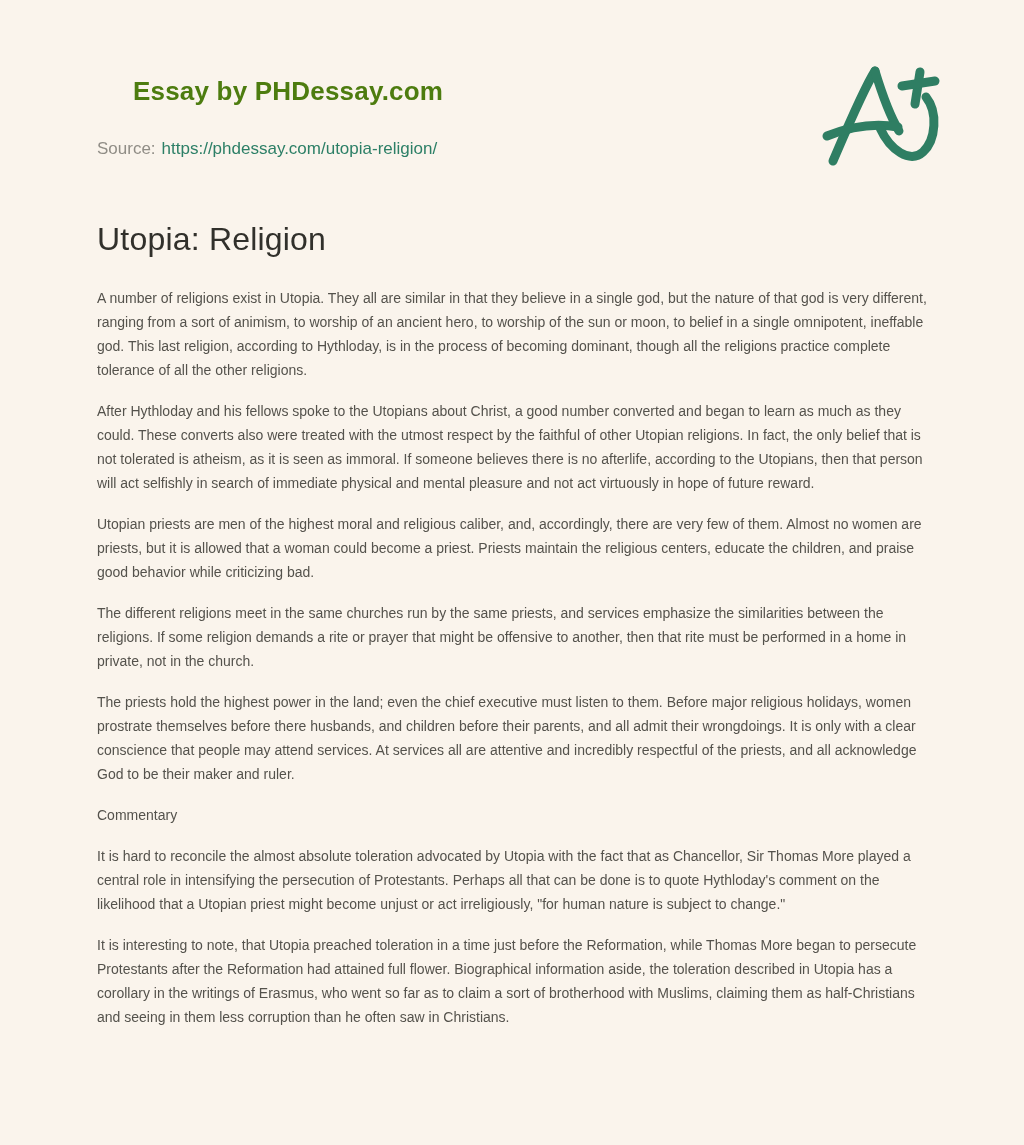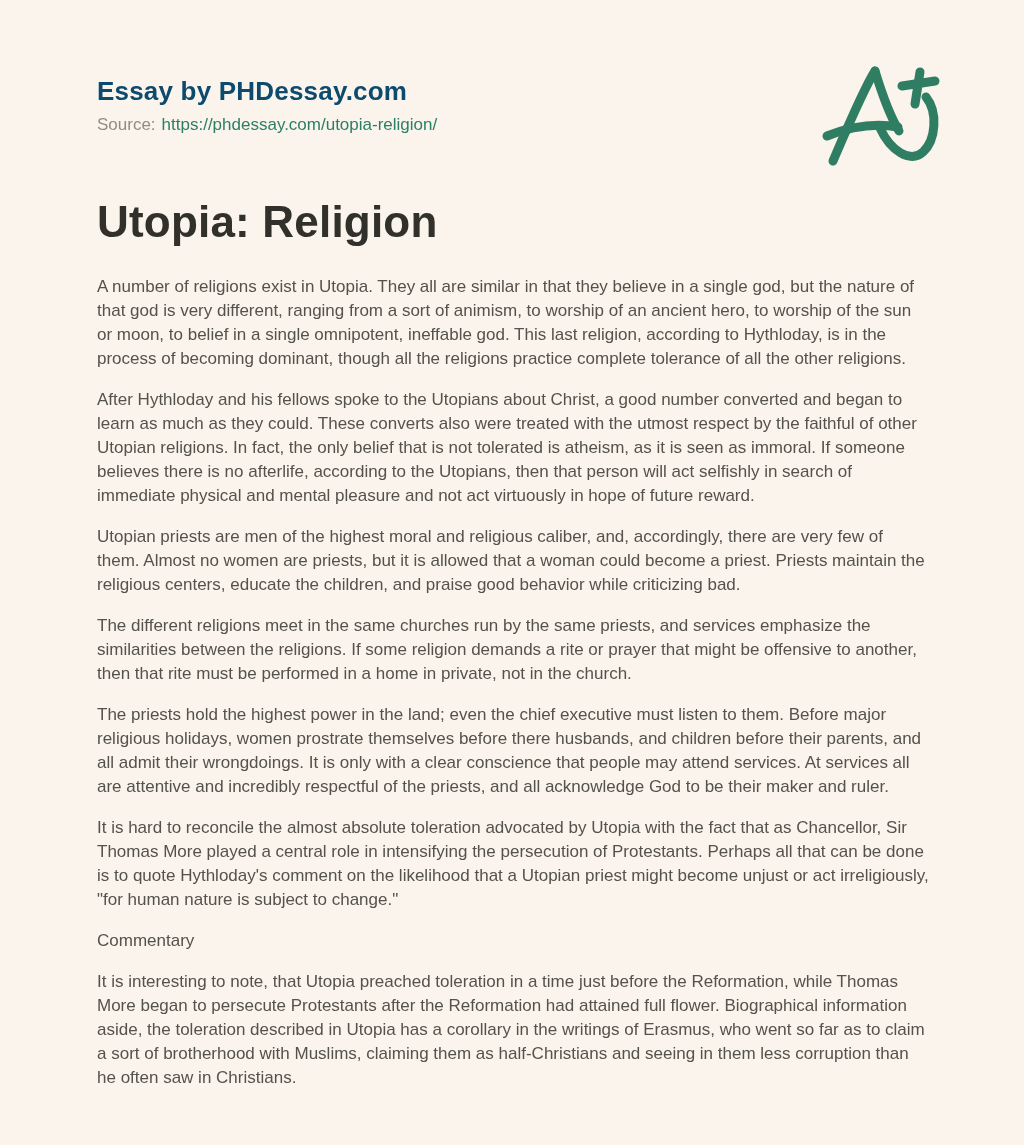--- a/index.html
+++ b/index.html
@@ -14,51 +14,52 @@
   .page {
     position: relative;
     width: 1024px;
     height: 1145px;
     padding: 0 94px 0 97px;
   }
   .header { position: relative; padding-top: 76px; }
   .byline {
     font-size: 26px;
     font-weight: 700;
-    color: #0c4a6e;
+    color: #4d7c0f;
     letter-spacing: 0.2px;
+    margin-left: 36px;
   }
   .source {
-    margin-top: 8px;
+    margin-top: 32px;
     font-size: 17px;
     color: #908d86;
   }
   .source a {
     color: #2c7f66;
     text-decoration: none;
     margin-left: 6px;
     cursor: pointer;
   }
   .logo {
     position: absolute;
     top: 64px;
     right: -12px;
     width: 122px;
     height: 106px;
   }
   .essay-title {
     margin-top: 62px;
-    font-size: 44px;
-    font-weight: 700;
+    font-size: 32px;
+    font-weight: 400;
     color: #31302b;
     letter-spacing: 0.2px;
   }
   .body-copy { margin-top: 28px; }
   .body-copy p {
-    font-size: 17px;
+    font-size: 14px;
     line-height: 24px;
     color: #54524c;
     margin-bottom: 17px;
     max-width: 836px;
   }
 </style>
 </head>
 <body>
 
 <div class="page">
@@ -87,18 +88,18 @@
   </div>
 
   <div class="body-copy">
     <h2 class="essay-title">Utopia: Religion</h2>
     <div style="margin-top:28px"></div>
     <p>A number of religions exist in Utopia. They all are similar in that they believe in a single god, but the nature of that god is very different, ranging from a sort of animism, to worship of an ancient hero, to worship of the sun or moon, to belief in a single omnipotent, ineffable god. This last religion, according to Hythloday, is in the process of becoming dominant, though all the religions practice complete tolerance of all the other religions.</p>
     <p>After Hythloday and his fellows spoke to the Utopians about Christ, a good number converted and began to learn as much as they could. These converts also were treated with the utmost respect by the faithful of other Utopian religions. In fact, the only belief that is not tolerated is atheism, as it is seen as immoral. If someone believes there is no afterlife, according to the Utopians, then that person will act selfishly in search of immediate physical and mental pleasure and not act virtuously in hope of future reward.</p>
     <p>Utopian priests are men of the highest moral and religious caliber, and, accordingly, there are very few of them. Almost no women are priests, but it is allowed that a woman could become a priest. Priests maintain the religious centers, educate the children, and praise good behavior while criticizing bad.</p>
     <p>The different religions meet in the same churches run by the same priests, and services emphasize the similarities between the religions. If some religion demands a rite or prayer that might be offensive to another, then that rite must be performed in a home in private, not in the church.</p>
     <p>The priests hold the highest power in the land; even the chief executive must listen to them. Before major religious holidays, women prostrate themselves before there husbands, and children before their parents, and all admit their wrongdoings. It is only with a clear conscience that people may attend services. At services all are attentive and incredibly respectful of the priests, and all acknowledge God to be their maker and ruler.</p>
+    <p>Commentary</p>
     <p>It is hard to reconcile the almost absolute toleration advocated by Utopia with the fact that as Chancellor, Sir Thomas More played a central role in intensifying the persecution of Protestants. Perhaps all that can be done is to quote Hythloday's comment on the likelihood that a Utopian priest might become unjust or act irreligiously, "for human nature is subject to change."</p>
-    <p>Commentary</p>
     <p>It is interesting to note, that Utopia preached toleration in a time just before the Reformation, while Thomas More began to persecute Protestants after the Reformation had attained full flower. Biographical information aside, the toleration described in Utopia has a corollary in the writings of Erasmus, who went so far as to claim a sort of brotherhood with Muslims, claiming them as half-Christians and seeing in them less corruption than he often saw in Christians.</p>
   </div>
 
 </div>
 
 </body></html>

